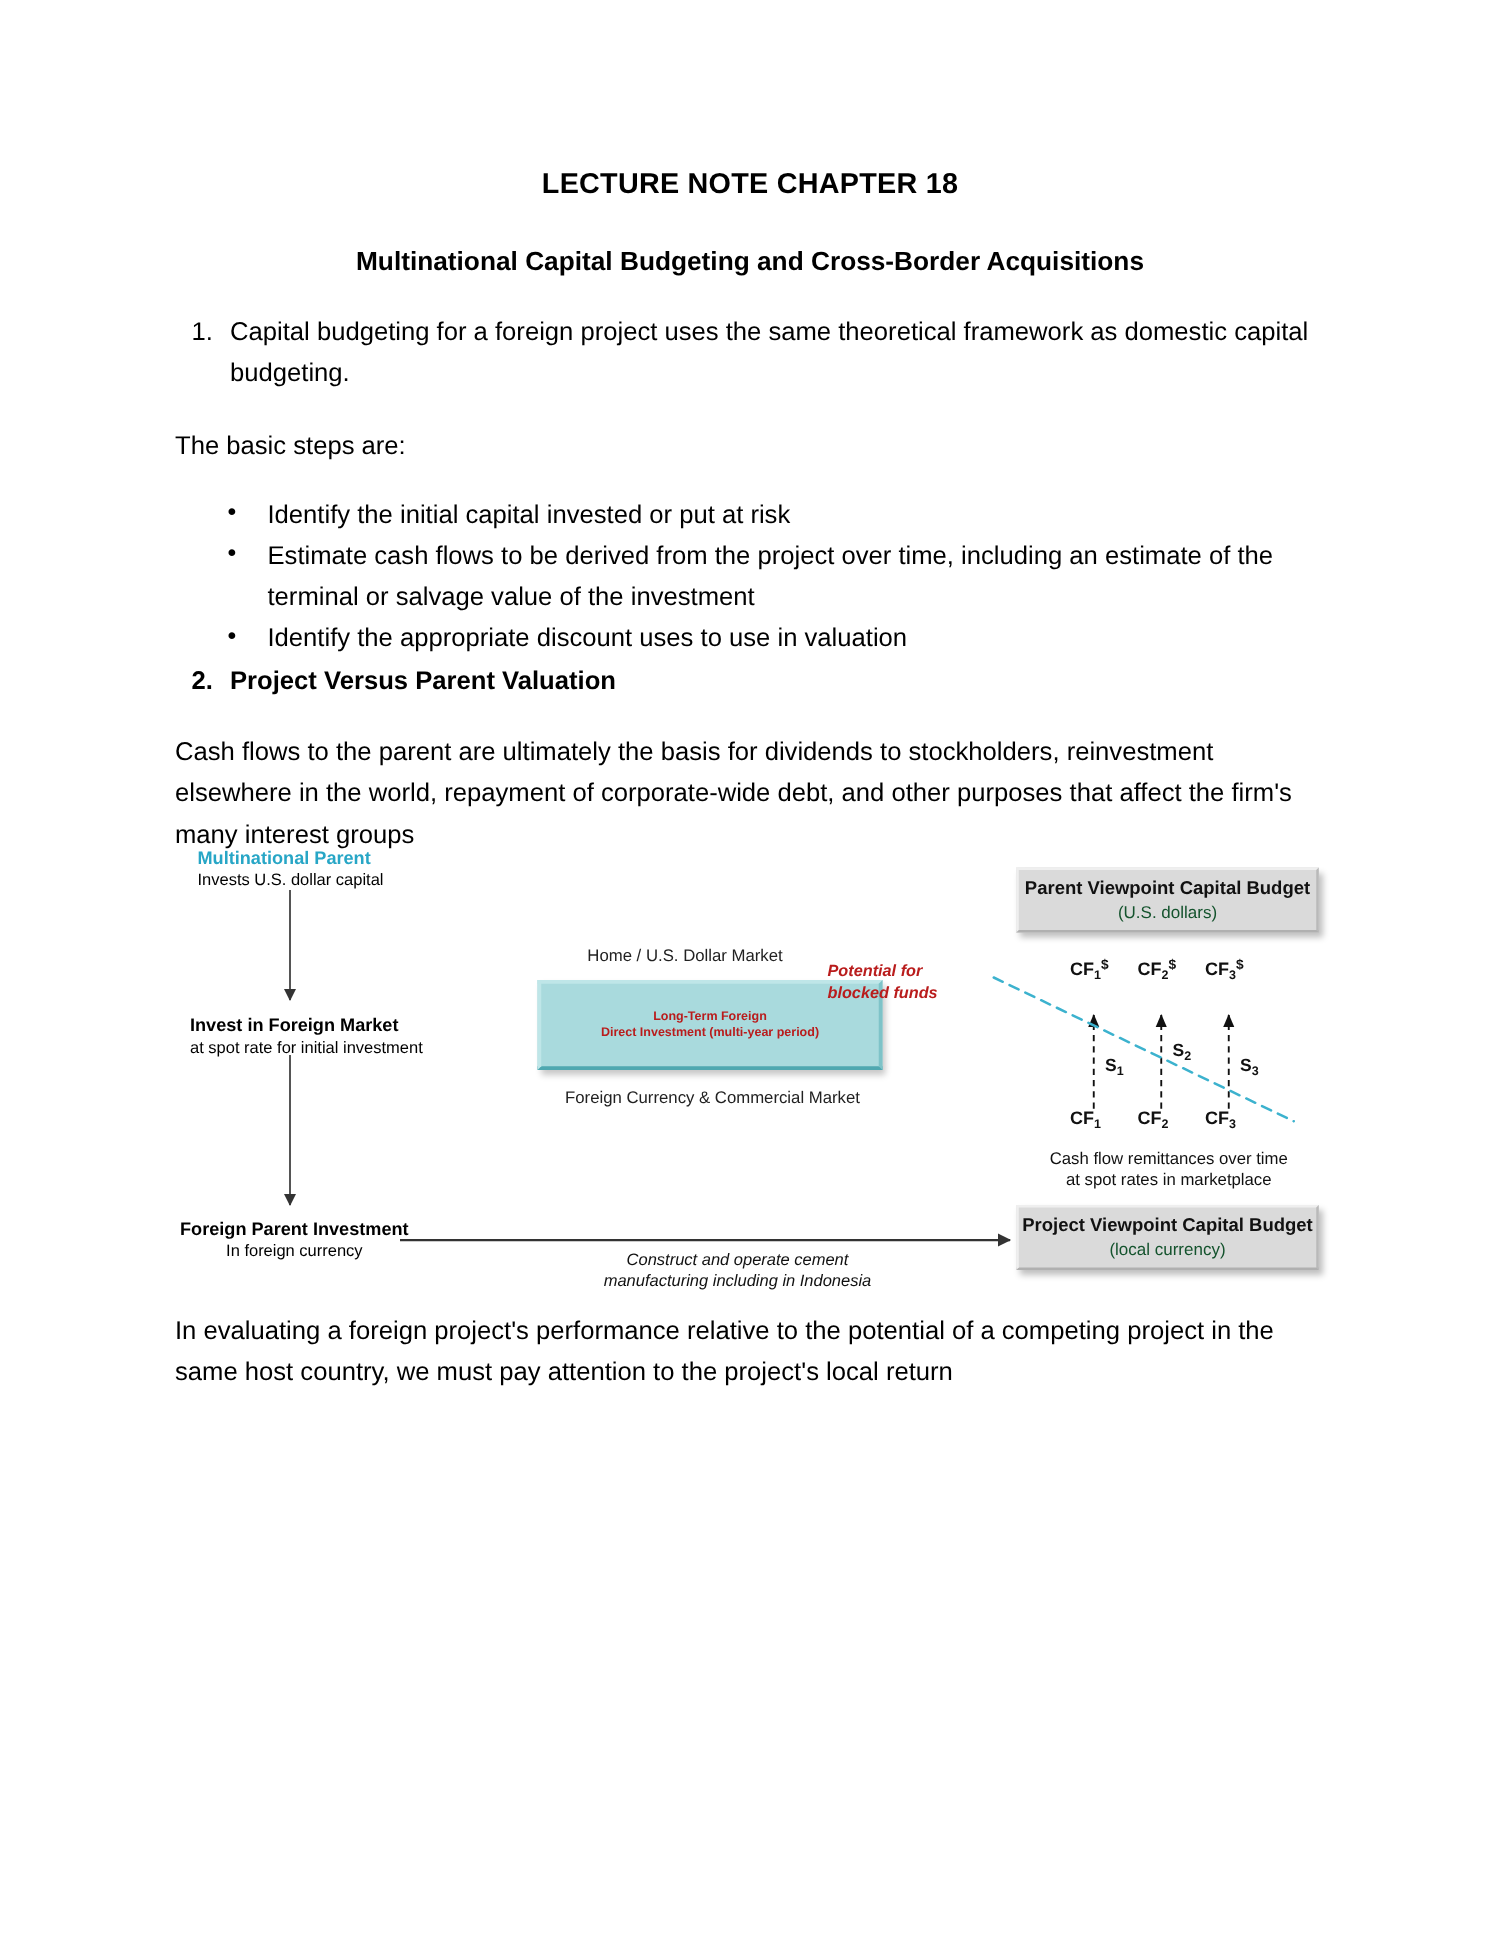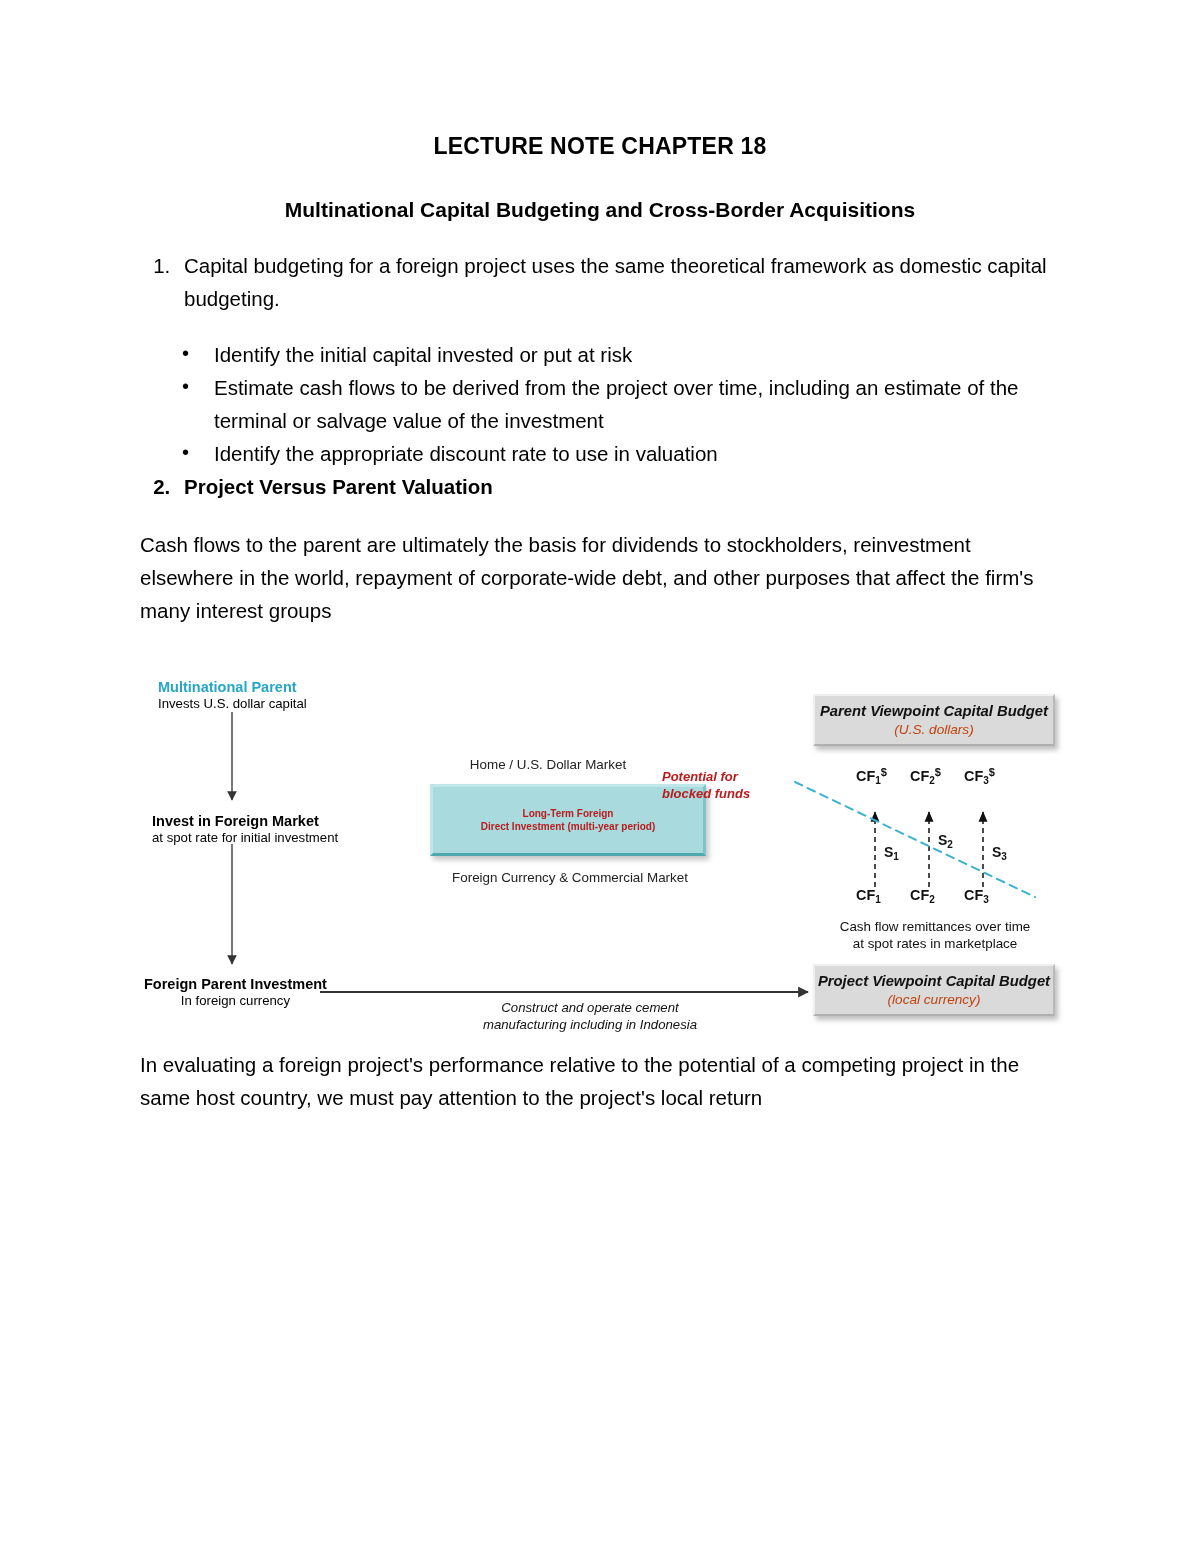--- a/index.html
+++ b/index.html
@@ -146,33 +146,32 @@
     border-top: 2px solid #efefef;
     border-left: 2px solid #efefef;
     border-right: 2px solid #b9b9b9;
     border-bottom: 2px solid #b0b0b0;
     box-shadow: 3px 4px 5px rgba(0,0,0,0.25);
     display: flex;
     align-items: center;
     justify-content: center;
     flex-direction: column;
     box-sizing: border-box;
-    font-style: italic;
   }
   .gray-box .gb-title {
     font-weight: bold;
     font-size: 14.8px;
     line-height: 1.3;
     color: #111;
     white-space: nowrap;
   }
   .gray-box .gb-sub {
     font-size: 13.6px;
     line-height: 1.3;
-    color: #c2410c;
+    color: #14532d;
     white-space: nowrap;
   }
   .blocked-lbl {
     color: #b91c1c;
     font-style: italic;
     font-weight: bold;
     font-size: 13px;
     line-height: 1.32;
     white-space: nowrap;
     text-align: left;
@@ -232,26 +231,27 @@
   <div class="content">
 
     <h1 class="doc-title">LECTURE NOTE CHAPTER 18</h1>
 
     <h2 class="doc-subtitle">Multinational Capital Budgeting and Cross-Border Acquisitions</h2>
 
     <ol class="numbered">
       <li>Capital budgeting for a foreign project uses the same theoretical framework as domestic capital budgeting.</li>
     </ol>
 
+    <p class="para">The basic steps are:</p>
 
     <div class="list-block">
       <ul class="bullets">
         <li>Identify the initial capital invested or put at risk</li>
         <li>Estimate cash flows to be derived from the project over time, including an estimate of the terminal or salvage value of the investment</li>
-        <li>Identify the appropriate discount rate to use in valuation</li>
+        <li>Identify the appropriate discount uses to use in valuation</li>
       </ul>
 
       <ol class="numbered" start="2" style="margin-top:0;">
         <li class="bold-item">Project Versus Parent Valuation</li>
       </ol>
     </div>
 
     <p class="para">Cash flows to the parent are ultimately the basis for dividends to stockholders, reinvestment elsewhere in the world, repayment of corporate-wide debt, and other purposes that affect the firm's many interest groups</p>
 
   </div>

